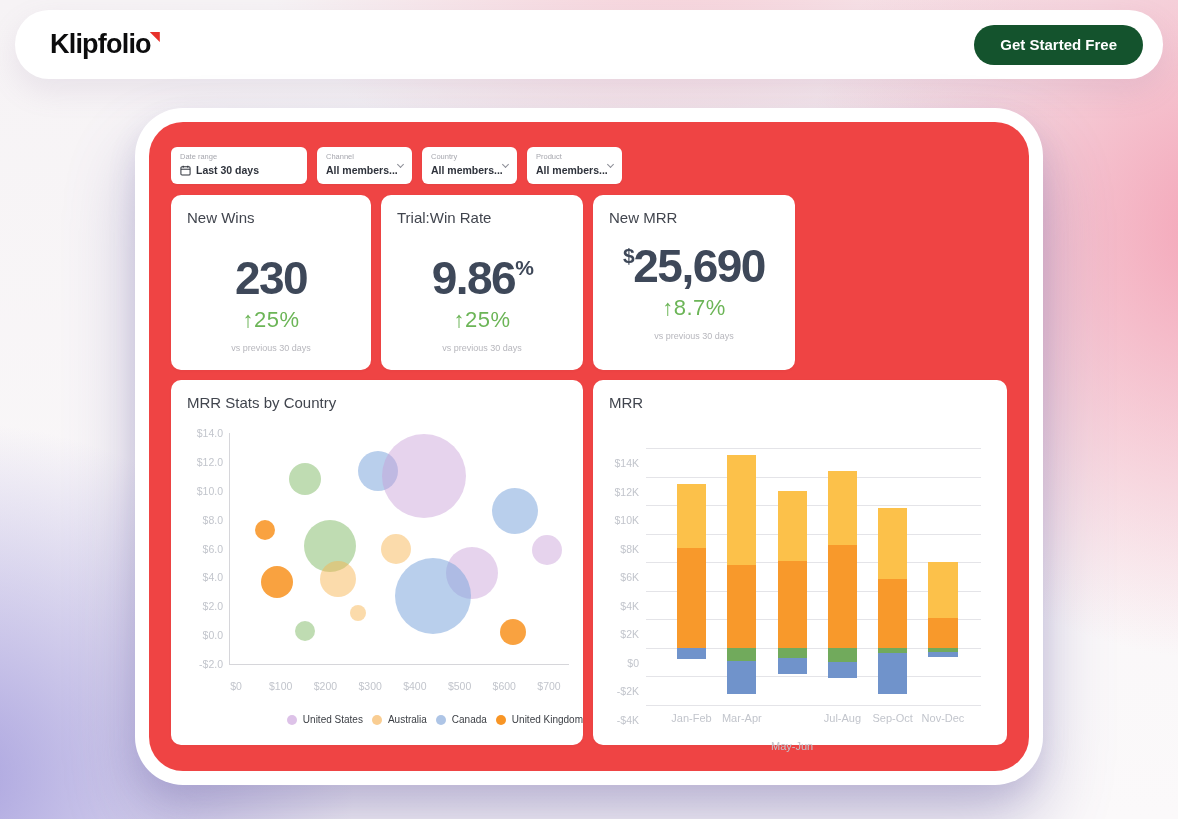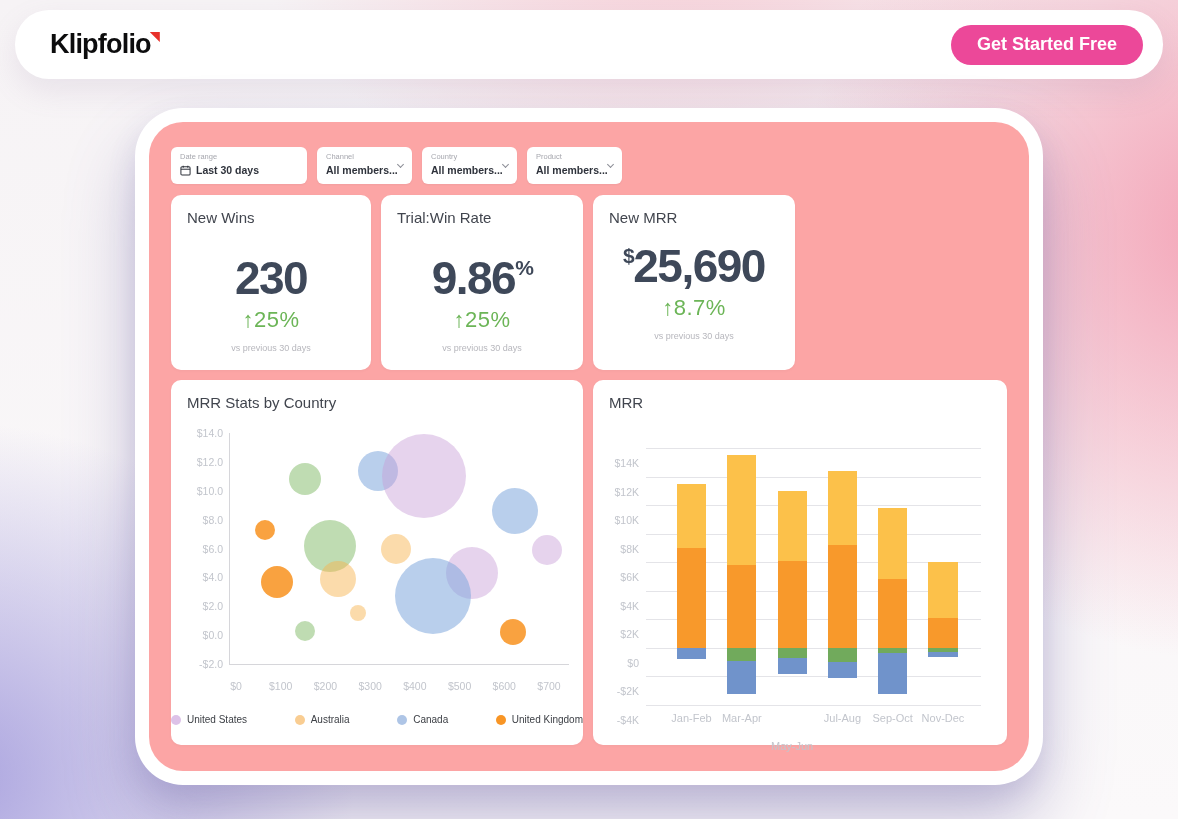--- a/index.html
+++ b/index.html
@@ -26,32 +26,32 @@
     color:#0c0c0d; letter-spacing:-0.8px; white-space:nowrap; }
   .logo-mark { position:absolute; right:-9px; top:3px; width:10px; height:10px;
     background:#e8312a; clip-path:polygon(0 0,100% 0,100% 100%); }
   .nav-links { position:absolute; left:50%; transform:translateX(-50%);
     display:flex; gap:38px; align-items:center; }
   .nav-item { display:flex; align-items:center; gap:7px; font-size:14.5px;
     font-weight:700; color:#23283a; cursor:pointer; white-space:nowrap; }
   .chev { width:7px; height:7px; border-right:1.6px solid #3a3f4e;
     border-bottom:1.6px solid #3a3f4e; transform:rotate(45deg) translateY(-2px); }
   .cta-btn { position:absolute; right:20px; top:50%; transform:translateY(-50%);
-    background:#ec4899; color:#ffffff; border:none; border-radius:22px;
-    height:40px; padding:0 26px; font-size:18px; font-weight:700;
+    background:#14532d; color:#ffffff; border:none; border-radius:22px;
+    height:40px; padding:0 26px; font-size:15px; font-weight:700;
     font-family:"Liberation Sans", sans-serif; cursor:pointer; }
 
   
   .dash-outer {
     position:absolute; left:135px; top:108px; width:908px; height:677px;
     background:#ffffff; border-radius:48px;
     box-shadow:0 40px 70px rgba(96,84,158,0.33), 0 14px 28px rgba(96,84,158,0.15);
   }
   .dash-inner { position:absolute; left:14px; top:14px; right:14px; bottom:14px;
-    background:#fca5a5; border-radius:34px; }
+    background:#ef4444; border-radius:34px; }
 
   
   .filter-row { position:absolute; left:22px; top:25px; display:flex; gap:10px; }
   .filter-box { background:#ffffff; border-radius:6px; height:37px; padding:5px 9px 4px 9px;
     box-shadow:0 1px 2px rgba(40,40,60,0.05); position:relative; cursor:pointer; }
   .filter-box.wide { width:136px; } .filter-box.narrow { width:95px; }
   .filter-label { font-size:7.5px; color:#a6a7ae; margin-bottom:3px; }
   .filter-value { font-size:10.5px; font-weight:700; color:#2e323b;
     display:flex; align-items:center; gap:5px; }
   .filter-chev { position:absolute; right:9px; top:15px; width:5px; height:5px;
@@ -93,22 +93,22 @@
   
   .bubble-plot { position:absolute; left:65px; top:53px; width:313px; height:231px; }
   .bubble { position:absolute; border-radius:50%; transform:translate(-50%,-50%); }
   .bubble-yaxis { position:absolute; left:58px; top:53px; width:1px; height:232px; background:#d6d6da; }
   .bubble-xaxis { position:absolute; left:58px; top:284px; width:340px; height:1px; background:#d6d6da; }
   .bubble-yticks { position:absolute; left:0; top:53px; width:52px; height:231px; }
   .ytick { position:absolute; right:0; transform:translateY(-50%); font-size:10.5px;
     color:#c2c5cc; white-space:nowrap; }
   .bubble-xticks { position:absolute; left:65px; top:300px; width:313px; height:14px; }
   .xtick { position:absolute; transform:translateX(-50%); font-size:10.5px; color:#c2c5cc; }
-  .bubble-legend { position:absolute; left:0; right:0; top:334px; display:flex;
-    justify-content:space-between; gap:9px; }
+  .bubble-legend { position:absolute; left:12px; right:0; top:334px; display:flex;
+    justify-content:flex-end; gap:9px; }
   .legend-item { display:flex; align-items:center; gap:6px; }
   .legend-dot { width:10px; height:10px; border-radius:50%; }
   .legend-label { font-size:10px; font-weight:500; color:#3d4046; }
 
   
   .bar-plot { position:absolute; left:53px; top:68px; width:335px; height:257px; }
   .gridline { position:absolute; left:0; right:0; height:1px; background:#e4e4e8; }
   .barseg { position:absolute; }
   .bar-ylabels { position:absolute; left:0; top:83px; width:46px; height:257px; }
   .bar-xlabels { position:absolute; left:53px; top:332px; width:335px; height:14px; }

